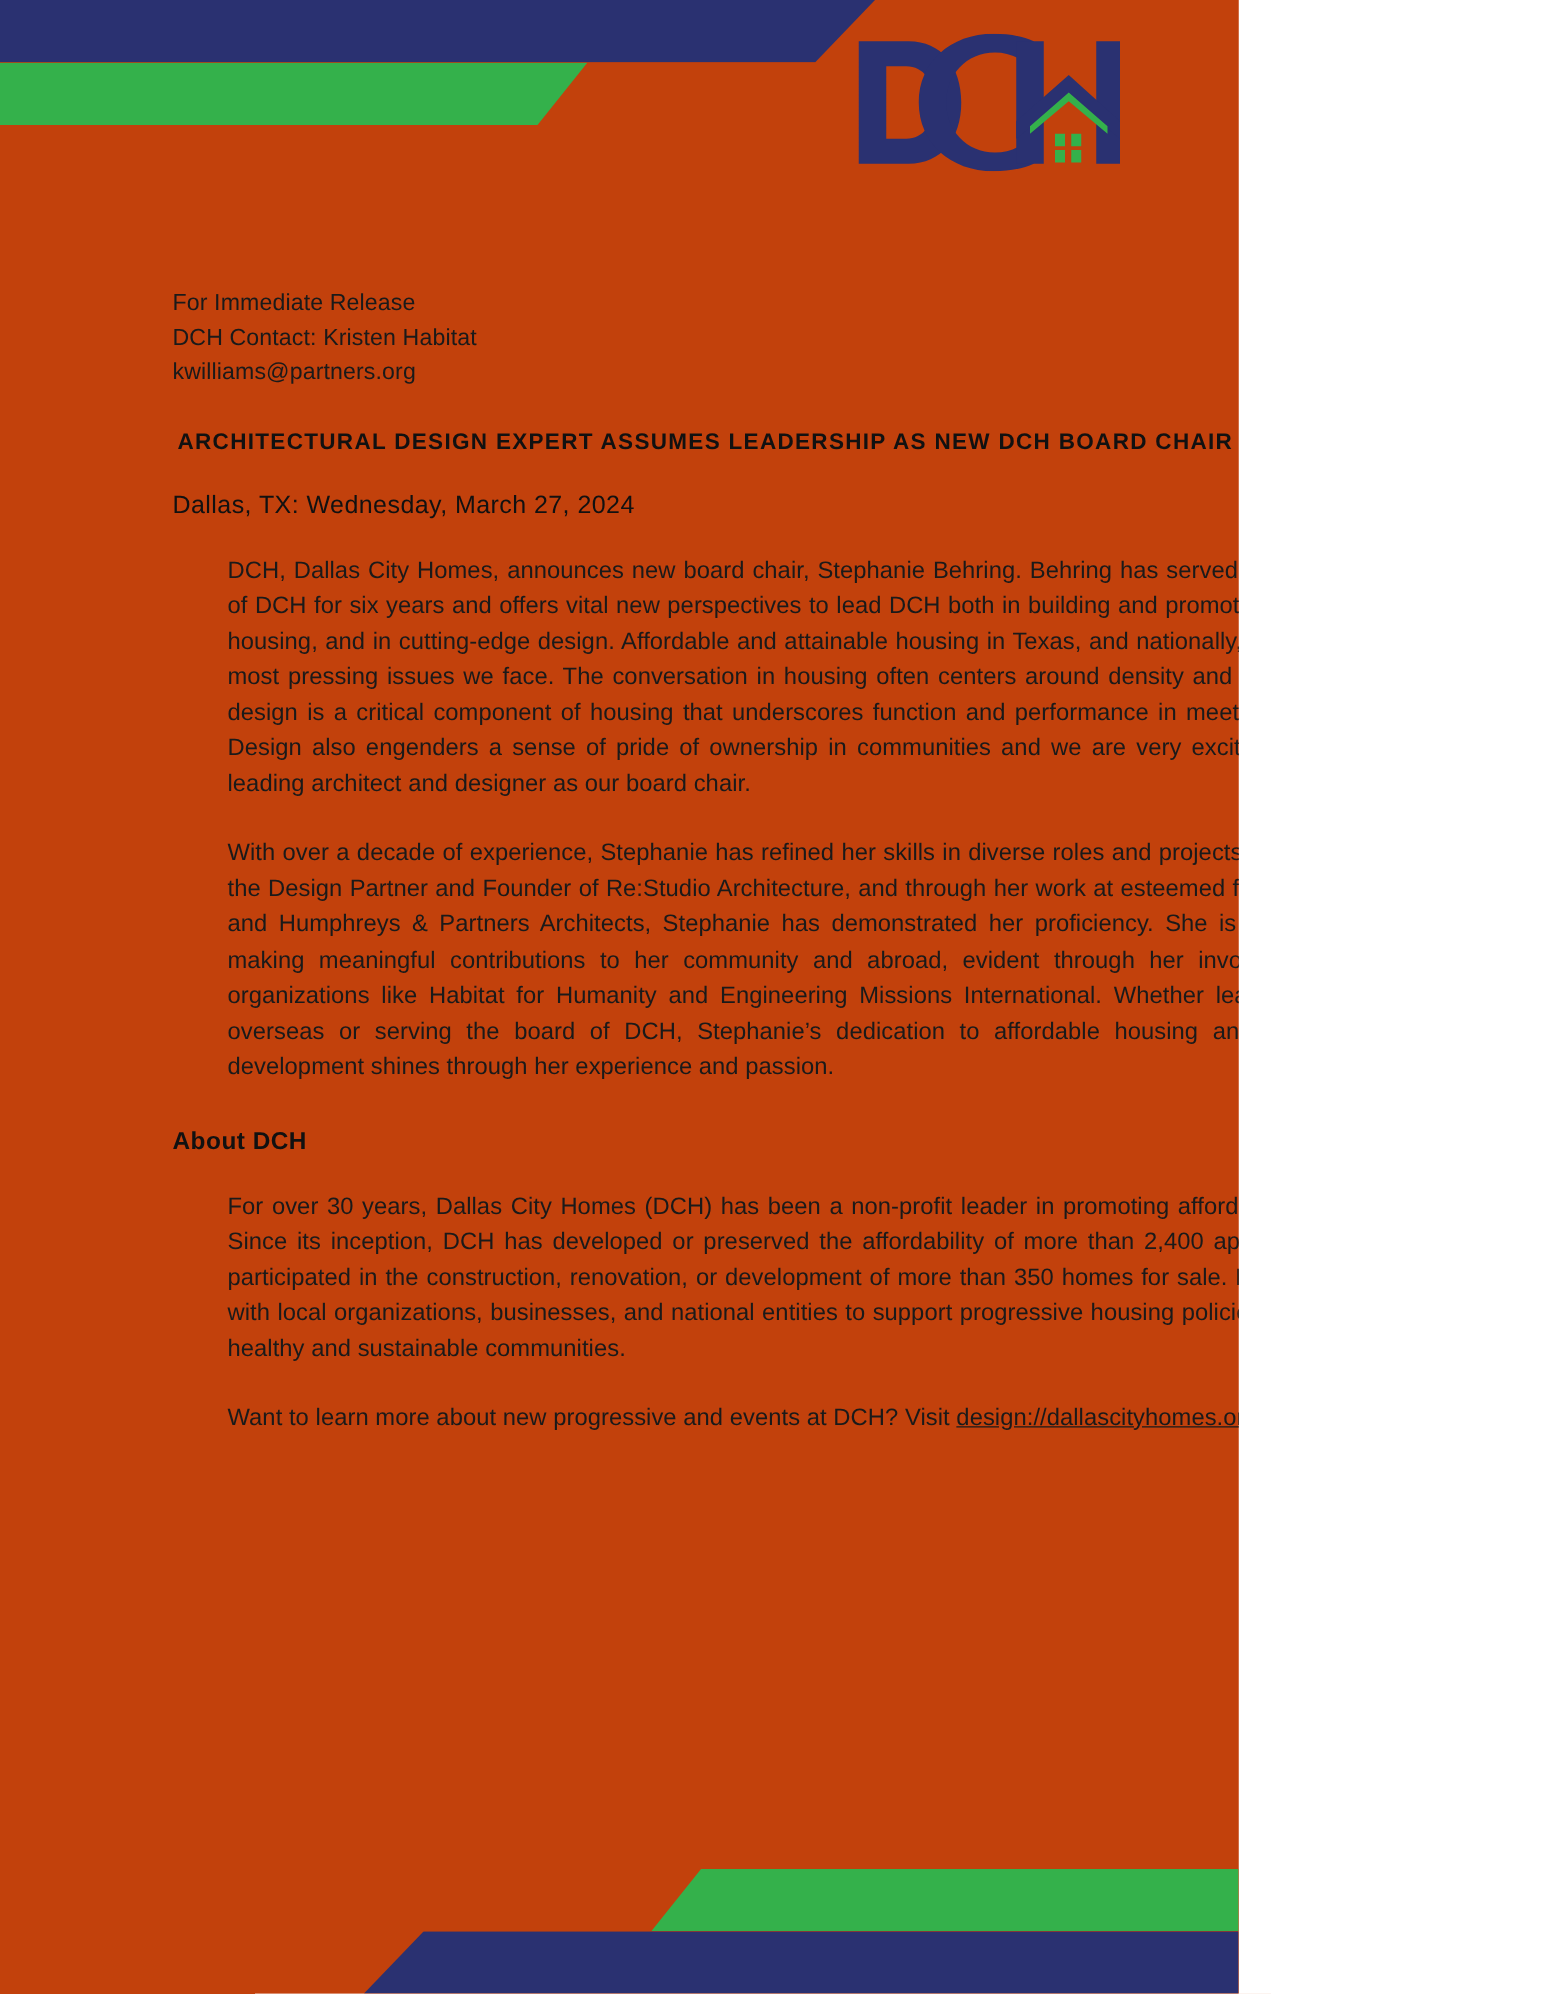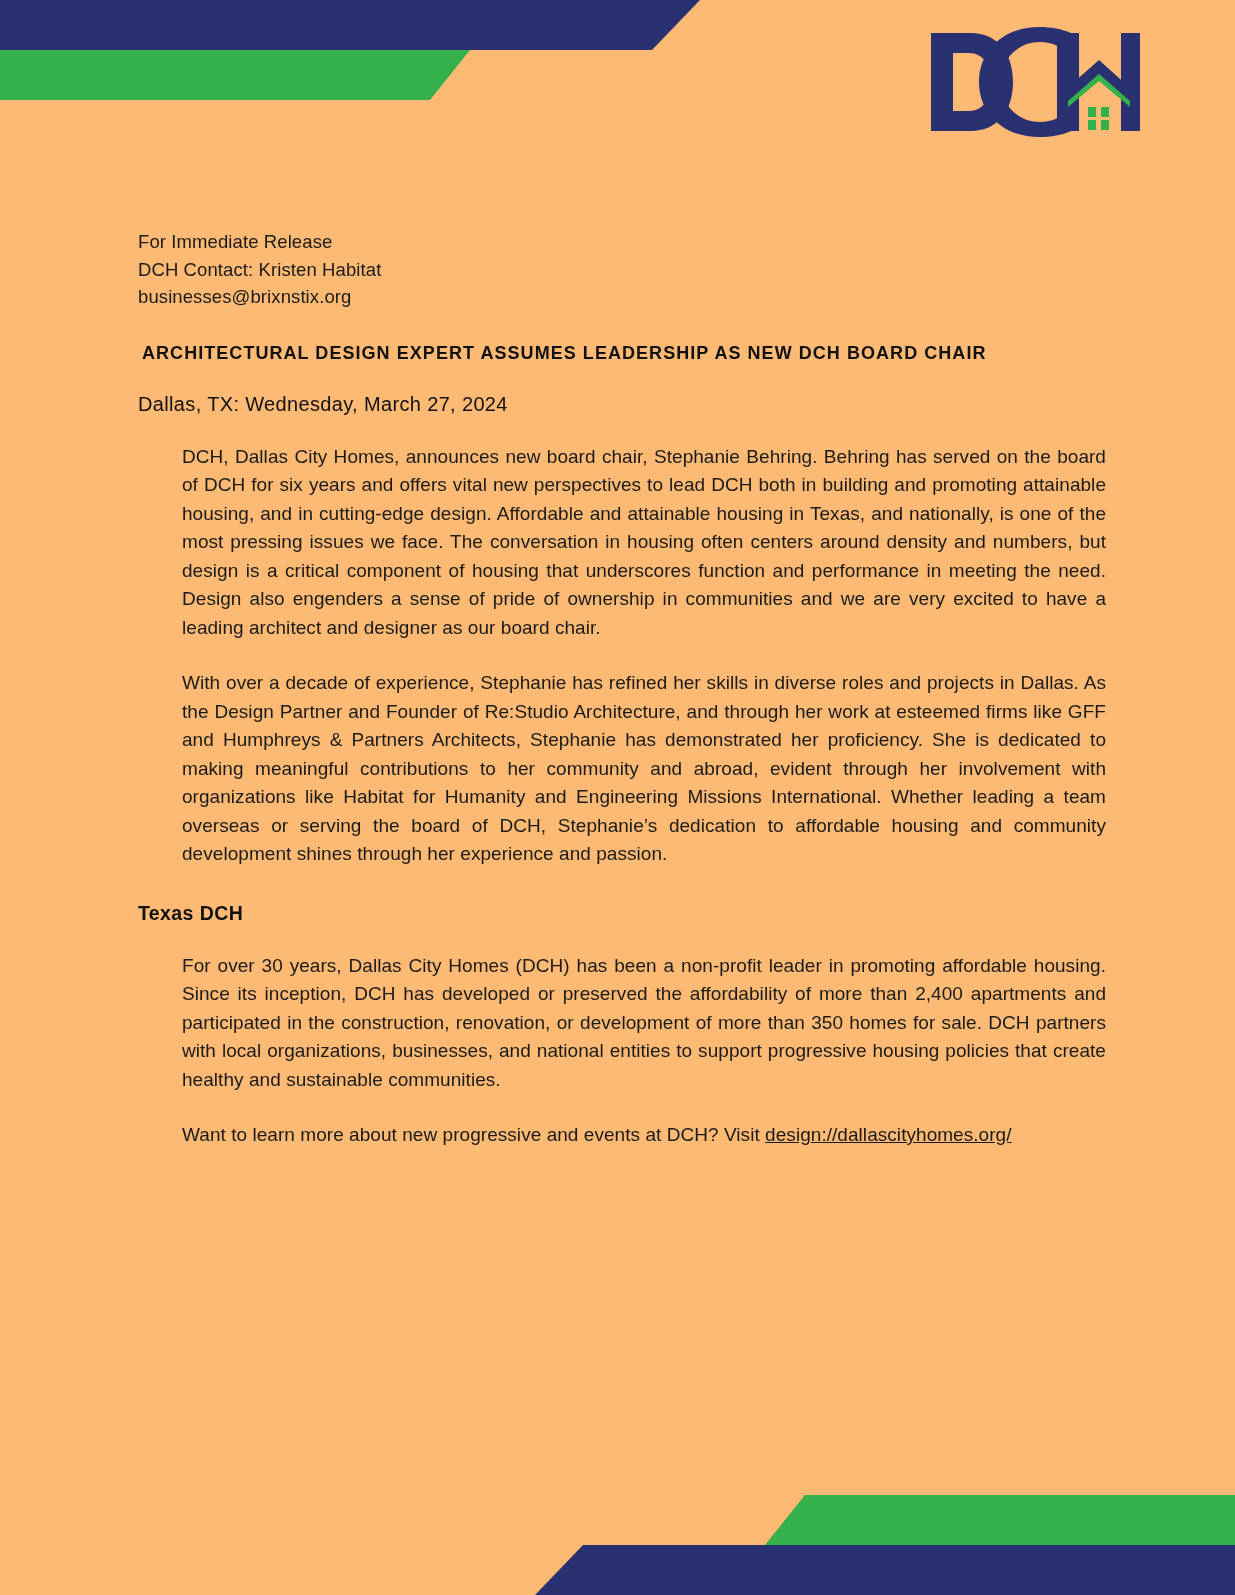--- a/index.html
+++ b/index.html
@@ -11,23 +11,23 @@
   }
 
   body {
     font-family: "Liberation Sans", sans-serif;
     position: relative;
     overflow: hidden;
   }
 
   .page {
     position: relative;
-    width: 1235px;
+    width: 991px;
     height: 1595px;
-    background: #fdba74;
+    background: #c2410c;
     overflow: hidden;
   }
 
   
   .banner-navy-top {
     position: absolute;
     top: 0; left: 0;
     width: 700px;
     height: 50px;
     background: #2a3171;
@@ -161,33 +161,33 @@
       <rect x="163" y="93" width="8" height="10" fill="#34b14b"></rect>
       <rect x="176" y="93" width="8" height="10" fill="#34b14b"></rect>
     </svg>
   </div>
 
   <div class="content">
 
     <div class="contact-block">
       <div class="contact-line">For Immediate Release</div>
       <div class="contact-line">DCH Contact: Kristen Habitat</div>
-      <div class="contact-line">businesses@brixnstix.org</div>
+      <div class="contact-line">kwilliams@partners.org</div>
     </div>
 
     <div class="headline">ARCHITECTURAL DESIGN EXPERT ASSUMES LEADERSHIP AS NEW DCH BOARD CHAIR</div>
 
     <div class="dateline">Dallas, TX: Wednesday, March 27, 2024</div>
 
     <p class="body">DCH, Dallas City Homes, announces new board chair, Stephanie Behring. Behring has served on the board of DCH for six years and offers vital new perspectives to lead DCH both in building and promoting attainable housing, and in cutting-edge design. Affordable and attainable housing in Texas, and nationally, is one of the most pressing issues we face. The conversation in housing often centers around density and numbers, but design is a critical component of housing that underscores function and performance in meeting the need. Design also engenders a sense of pride of ownership in communities and we are very excited to have a leading architect and designer as our board chair.</p>
 
     <p class="body">With over a decade of experience, Stephanie has refined her skills in diverse roles and projects in Dallas. As the Design Partner and Founder of Re:Studio Architecture, and through her work at esteemed firms like GFF and Humphreys &amp; Partners Architects, Stephanie has demonstrated her proficiency. She is dedicated to making meaningful contributions to her community and abroad, evident through her involvement with organizations like Habitat for Humanity and Engineering Missions International. Whether leading a team overseas or serving the board of DCH, Stephanie’s dedication to affordable housing and community development shines through her experience and passion.</p>
 
 
-    <div class="section-heading">Texas DCH</div>
+    <div class="section-heading">About DCH</div>
 
     <p class="body">For over 30 years, Dallas City Homes (DCH) has been a non-profit leader in promoting affordable housing. Since its inception, DCH has developed or preserved the affordability of more than 2,400 apartments and participated in the construction, renovation, or development of more than 350 homes for sale. DCH partners with local organizations, businesses, and national entities to support progressive housing policies that create healthy and sustainable communities.</p>
 
     <p class="body last-left"><span>Want to learn more about new progressive and events at DCH? Visit </span><span class="link">design://dallascityhomes.org/</span></p>
 
   </div>
 
   <div class="banner-green-bottom"></div>
   <div class="banner-navy-bottom"></div>
 

